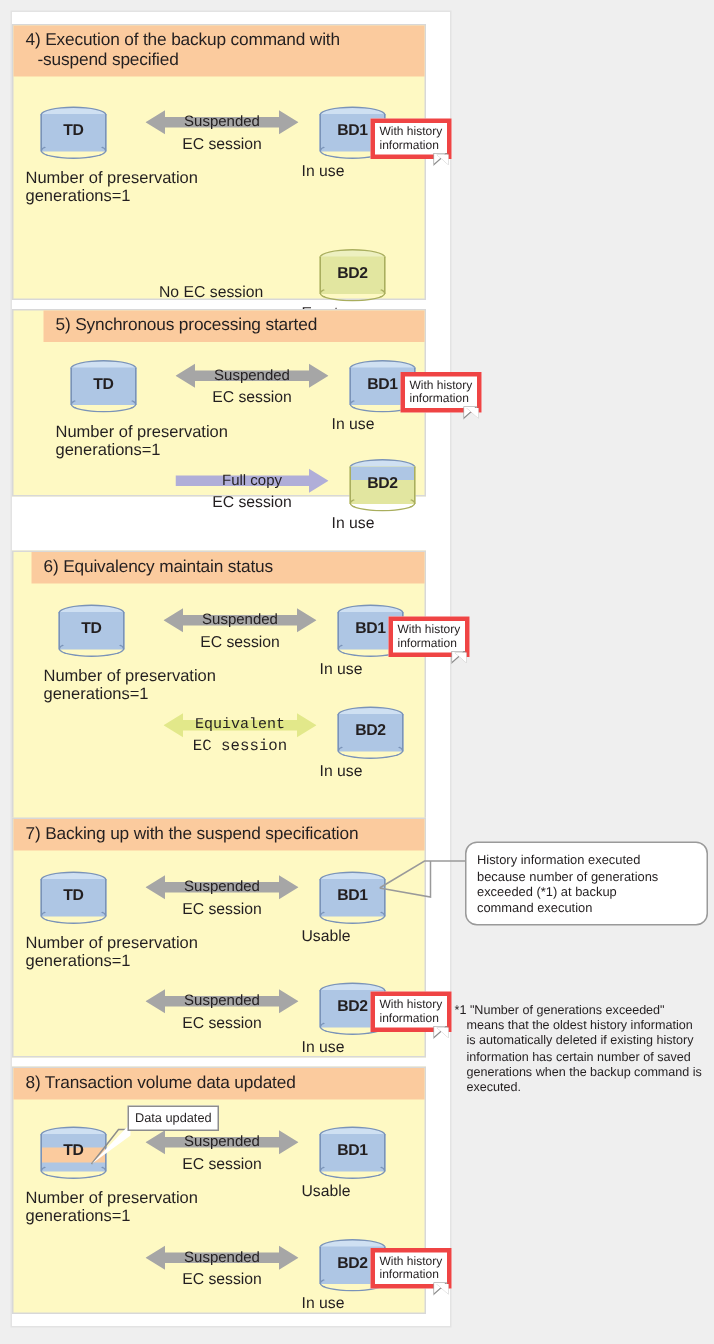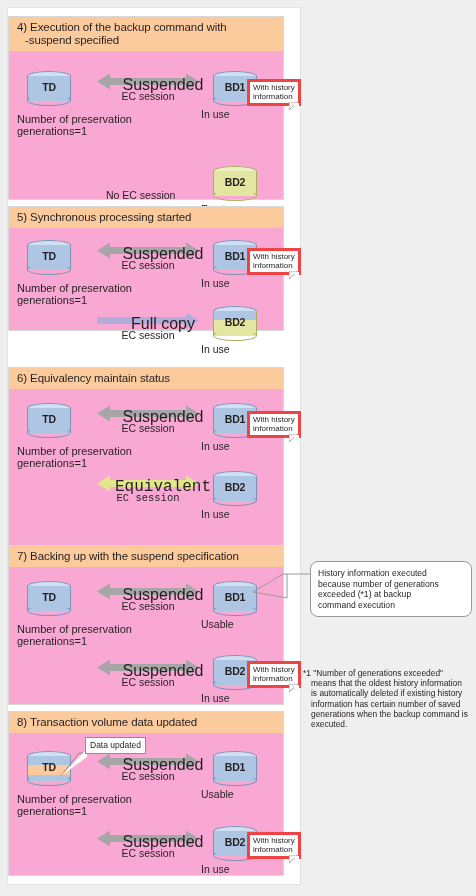--- a/index.html
+++ b/index.html
@@ -21,21 +21,21 @@
     left:8px;top:8px;
     width:292px;
     height:876px;
     background:#ffffff;
     box-shadow:0 0 0 1px #e3e3e3;
   }
   .panel{
     position:absolute;
     left:8px;
     width:276px;
-    background:#f9a8d4;
+    background:#fef9c3;
     border:1px solid #d8d8d8;
     box-sizing:border-box;
   }
   .panel-title{
     background:#fbcb9e;
     color:#231f20;
     font-size:11.5px;
     line-height:13px;
     padding:4px 6px 4px 8px;
     font-weight:400;
@@ -90,22 +90,22 @@
   .cyl .cap{
     position:absolute;left:-12px;top:37px;width:68px;
     text-align:left;font-size:10.5px;color:#231f20;
     white-space:nowrap;
   }
 
   
   .arrow{position:absolute;}
   .arrow svg{display:block;}
   .arrow .atext{
-    position:absolute;left:15px;top:3px;width:100%;
-    text-align:center;font-size:16px;color:#231f20;
+    position:absolute;left:0;top:3px;width:100%;
+    text-align:center;font-size:10px;color:#231f20;
     white-space:nowrap;
   }
   .arrow .asub{
     position:absolute;left:0;top:17px;width:100%;
     text-align:center;font-size:10.5px;color:#231f20;
     white-space:nowrap;
   }
   .plaintext{
     position:absolute;font-size:10.5px;color:#231f20;white-space:nowrap;
   }
@@ -220,21 +220,21 @@
       <div class="cyl yellow" style="left:204px;top:115px;">
         <div class="top"></div>
         <div class="side"></div>
         <div class="bot"></div>
         <div class="label">BD2</div>
         <div class="cap">Empty</div>
       </div>
     </div>
   </div>
 
-  <div class="panel" style="top:206px;height:125px;">
+  <div class="panel" style="top:206px;height:125px;padding-left:20px;">
     <div class="panel-title">
       <span>5) Synchronous processing started</span>
     </div>
     <div class="body">
       <div class="cyl" style="left:18px;top:12px;">
         <div class="top"></div>
         <div class="side"></div>
         <div class="bot"></div>
         <div class="label">TD</div>
       </div>
@@ -277,21 +277,21 @@
         <div class="side" style="background:#e2e6a0;">
           <div class="seg" style="top:0;height:9px;background:#aec6e4;"></div>
         </div>
         <div class="bot"></div>
         <div class="label">BD2</div>
         <div class="cap">In use</div>
       </div>
     </div>
   </div>
 
-  <div class="panel" style="top:367px;height:180px;">
+  <div class="panel" style="top:367px;height:180px;padding-left:12px;">
     <div class="panel-title">
       <span>6) Equivalency maintain status</span>
     </div>
     <div class="body">
       <div class="cyl" style="left:18px;top:14px;">
         <div class="top"></div>
         <div class="side"></div>
         <div class="bot"></div>
         <div class="label">TD</div>
       </div>

